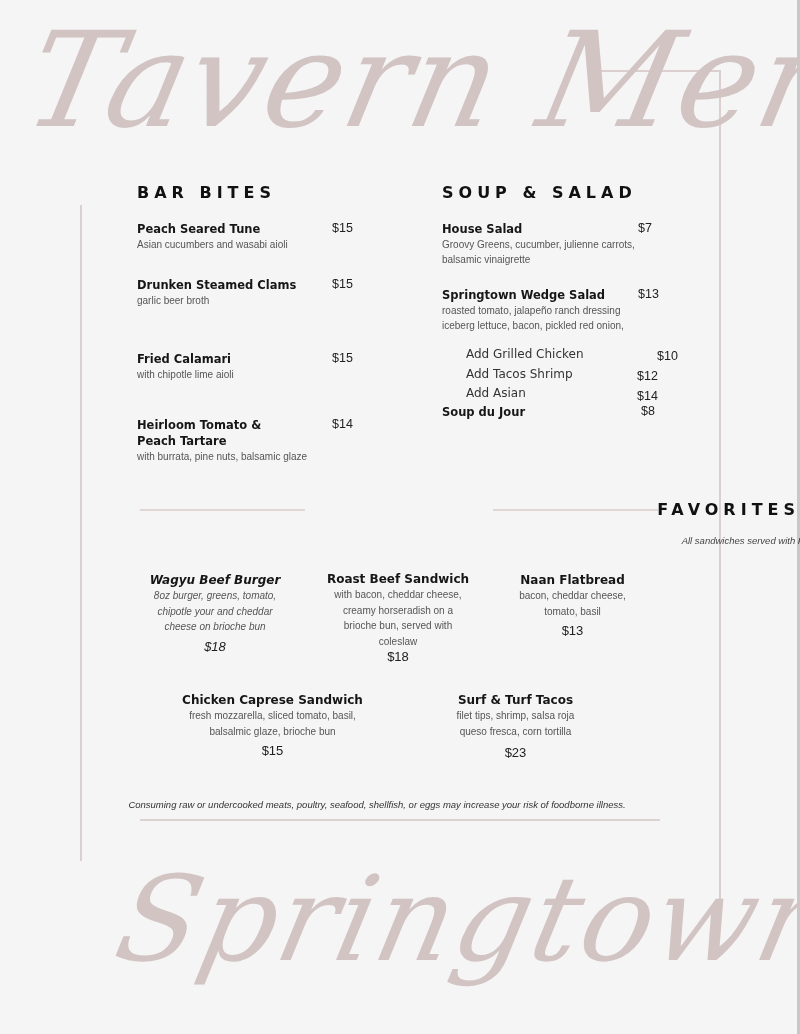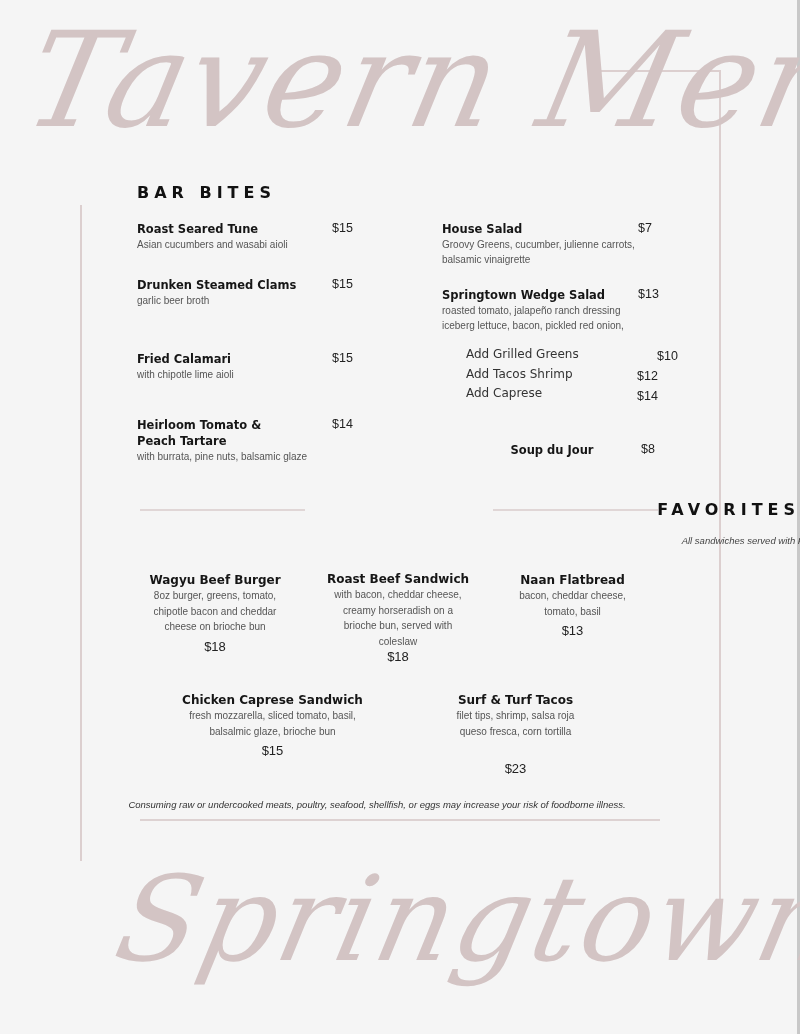--- a/index.html
+++ b/index.html
@@ -51,21 +51,21 @@
 
   <div class="line frame-top"></div>
   <div class="line frame-right"></div>
   <div class="line frame-left"></div>
 
   <div class="script title">Tavern Menu</div>
 
   <div class="heading h-bar">BAR BITES</div>
 
   <div class="item" style="left:137px; top:221px; width:220px;">
-    <div class="item-name">Roast Seared Tune</div>
+    <div class="item-name">Peach Seared Tune</div>
     <div class="item-desc">Asian cucumbers and wasabi aioli</div>
     <div class="item-price" style="left:195px; top:0;">$15</div>
   </div>
 
   <div class="item" style="left:137px; top:277px; width:220px;">
     <div class="item-name">Drunken Steamed Clams</div>
     <div class="item-desc">garlic beer broth</div>
     <div class="item-price" style="left:195px; top:0;">$15</div>
   </div>
 
@@ -75,56 +75,57 @@
     <div class="item-price" style="left:195px; top:0;">$15</div>
   </div>
 
   <div class="item" style="left:137px; top:417px; width:220px;">
     <div class="item-name">Heirloom Tomato &amp;</div>
     <div class="item-name">Peach Tartare</div>
     <div class="item-desc">with burrata, pine nuts, balsamic glaze</div>
     <div class="item-price" style="left:195px; top:0;">$14</div>
   </div>
 
+  <div class="heading h-soup">SOUP &amp; SALAD</div>
 
   <div class="item" style="left:442px; top:221px; width:220px;">
     <div class="item-name">House Salad</div>
     <div class="item-desc">Groovy Greens, cucumber, julienne carrots,</div>
     <div class="item-desc">balsamic vinaigrette</div>
     <div class="item-price" style="left:196px; top:0;">$7</div>
   </div>
 
   <div class="item" style="left:442px; top:287px; width:230px;">
     <div class="item-name">Springtown Wedge Salad</div>
     <div class="item-desc">roasted tomato, jalapeño ranch dressing</div>
     <div class="item-desc">iceberg lettuce, bacon, pickled red onion,</div>
     <div class="item-price" style="left:196px; top:0;">$13</div>
   </div>
 
-  <div class="addon" style="left:466px; top:347px;">Add Grilled Greens</div>
+  <div class="addon" style="left:466px; top:347px;">Add Grilled Chicken</div>
   <div class="item-price" style="left:637px; top:349px;margin-left:20px;">$10</div>
   <div class="addon" style="left:466px; top:367px;">Add Tacos Shrimp</div>
   <div class="item-price" style="left:637px; top:369px;">$12</div>
-  <div class="addon" style="left:466px; top:386px;">Add Caprese</div>
+  <div class="addon" style="left:466px; top:386px;">Add Asian</div>
   <div class="item-price" style="left:637px; top:389px;">$14</div>
 
-  <div class="item" style="left:442px; top:442px; width:220px;text-align:center;">
+  <div class="item" style="left:442px; top:404px; width:220px;">
     <div class="item-name">Soup du Jour</div>
     <div class="item-price" style="left:199px; top:0;">$8</div>
   </div>
 
   <div class="fav-rule l"></div>
   <div class="heading h-fav">FAVORITES</div>
   <div class="fav-rule r"></div>
   <div class="fav-note">All sandwiches served with French fries</div>
 
-  <div class="fav" style="left:140px; top:572px; width:150px;">
+  <div class="fav" style="left:140px; top:572px; width:150px;font-style:italic;">
     <div class="item-name">Wagyu Beef Burger</div>
     <div class="item-desc">8oz burger, greens, tomato,</div>
-    <div class="item-desc">chipotle bacon and cheddar</div>
+    <div class="item-desc">chipotle your and cheddar</div>
     <div class="item-desc">cheese on brioche bun</div>
     <div class="fav-price">$18</div>
   </div>
 
   <div class="fav" style="left:318px; top:571px; width:160px;">
     <div class="item-name">Roast Beef Sandwich</div>
     <div class="item-desc">with bacon, cheddar cheese,</div>
     <div class="item-desc">creamy horseradish on a</div>
     <div class="item-desc">brioche bun, served with</div>
     <div class="item-desc">coleslaw</div>
@@ -142,20 +143,20 @@
     <div class="item-name">Chicken Caprese Sandwich</div>
     <div class="item-desc">fresh mozzarella, sliced tomato, basil,</div>
     <div class="item-desc">balsalmic glaze, brioche bun</div>
     <div class="fav-price">$15</div>
   </div>
 
   <div class="fav" style="left:448px; top:692px; width:135px;">
     <div class="item-name">Surf &amp; Turf Tacos</div>
     <div class="item-desc">filet tips, shrimp, salsa roja</div>
     <div class="item-desc">queso fresca, corn tortilla</div>
-    <div class="fav-price" style="margin-top:22px;">$23</div>
+    <div class="fav-price" style="margin-top:6px;">$23</div>
   </div>
 
   <div class="disclaimer">Consuming raw or undercooked meats, poultry, seafood, shellfish, or eggs may increase your risk of foodborne illness.</div>
   <div class="disc-rule"></div>
 
   <div class="script footer-script">Springtown Inn</div>
 </div>
 
 </body></html>

